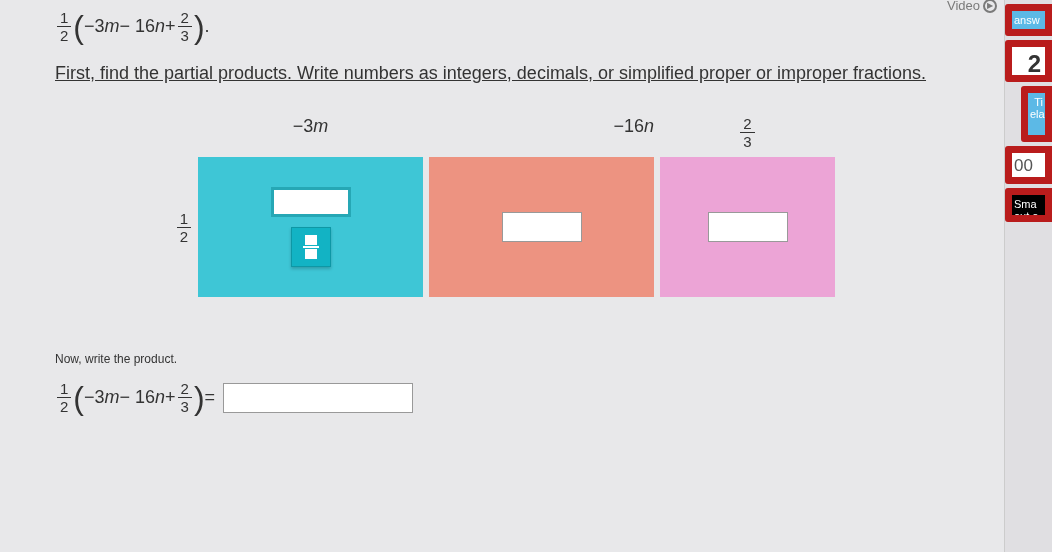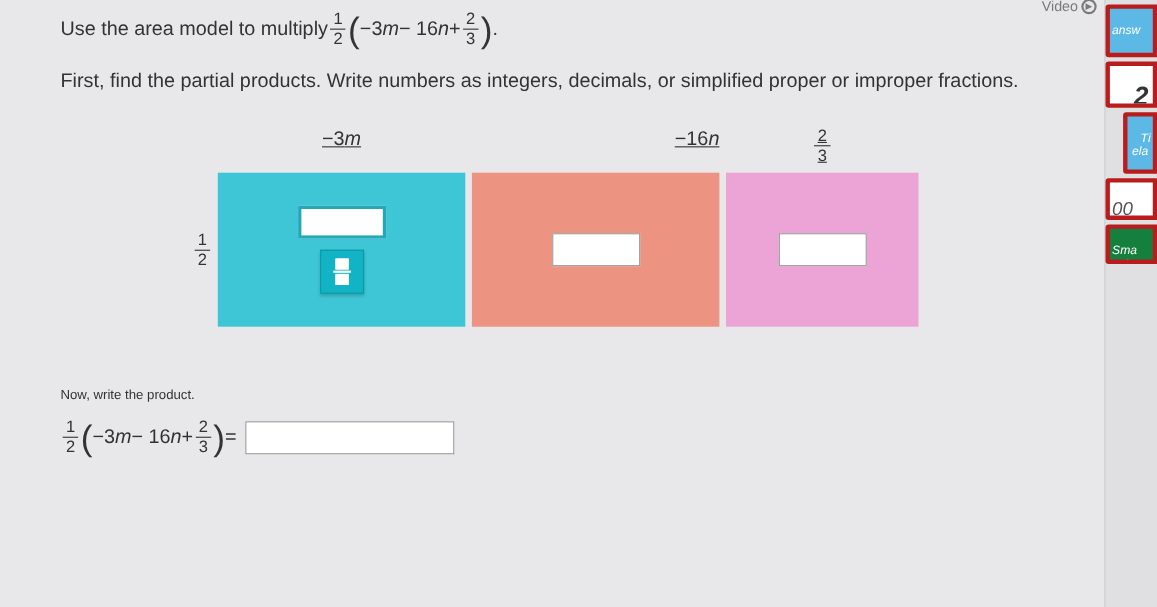--- a/index.html
+++ b/index.html
@@ -21,20 +21,21 @@
       margin-bottom: 18px;
       display: flex;
       align-items: center;
       flex-wrap: wrap;
     }
     .instruction2 {
       font-size: 18px;
       color: #333;
       margin-bottom: 30px;
       line-height: 1.4;
+      text-decoration: underline;
     }
     .fraction {
       display: inline-flex;
       flex-direction: column;
       align-items: center;
       vertical-align: middle;
       font-size: 15px;
       line-height: 1;
       margin: 0 2px;
     }
@@ -49,21 +50,20 @@
     }
     .col-headers {
       display: flex;
       margin-left: 28px;
     }
     .col-header {
       text-align: center;
       font-size: 18px;
       color: #333;
       padding-bottom: 8px;
-      text-decoration: underline;
     }
     .ch1 { width: 225px; }
     .ch2 { width: 225px; margin-left: 6px; text-align: right; }
     .ch3 { width: 175px; margin-left: 6px; display:flex; justify-content:center; }
     
     .row-area {
       display: flex;
       align-items: center;
     }
     .row-label {
@@ -159,40 +159,38 @@
       font-size: 13px;
       display:flex;
       align-items:center;
       gap:3px;
     }
     .video-badge .circle{
       width:14px;height:14px;border:2px solid #7a7a7a;border-radius:50%;display:flex;align-items:center;justify-content:center;font-size:8px;
     }
     .side-card {
       background: #fff;
-      border: 4px solid #b91c1c;
+      border: 7px solid #b91c1c;
       border-radius: 3px 0 0 3px;
       margin: 4px 0;
-      padding: 14px 2px;
+      padding: 3px 2px;
       font-size: 11px;
       color: #555;
       overflow: hidden;
-      font-style: italic;
     }
     .side-card.blue { background: #5cb9e6; color: #fff; }
-    .side-card.orange { background: #15803d; color: #fff; }
+    .side-card.orange { background: #000000; color: #fff; }
     .bignum { font-size: 24px; font-weight: bold; color: #333; text-align:right; padding-right:2px;}
     .hr-label { font-size:10px; color:#888; text-align:left; padding-left:3px;margin-top:12px;}
   </style>
 </head>
 <body>
 
 <div class="main-content">
   <div class="instruction-line">
-    <span>Use the area model to multiply </span>
     <span class="fraction">
       <span class="num">1</span>
       <span class="den">2</span>
     </span>
     <span class="paren-open">(</span>
     <span>−3</span>
       <span class="italic">m</span>
     <span> − 16</span>
       <span class="italic">n</span>
     <span> + </span>

